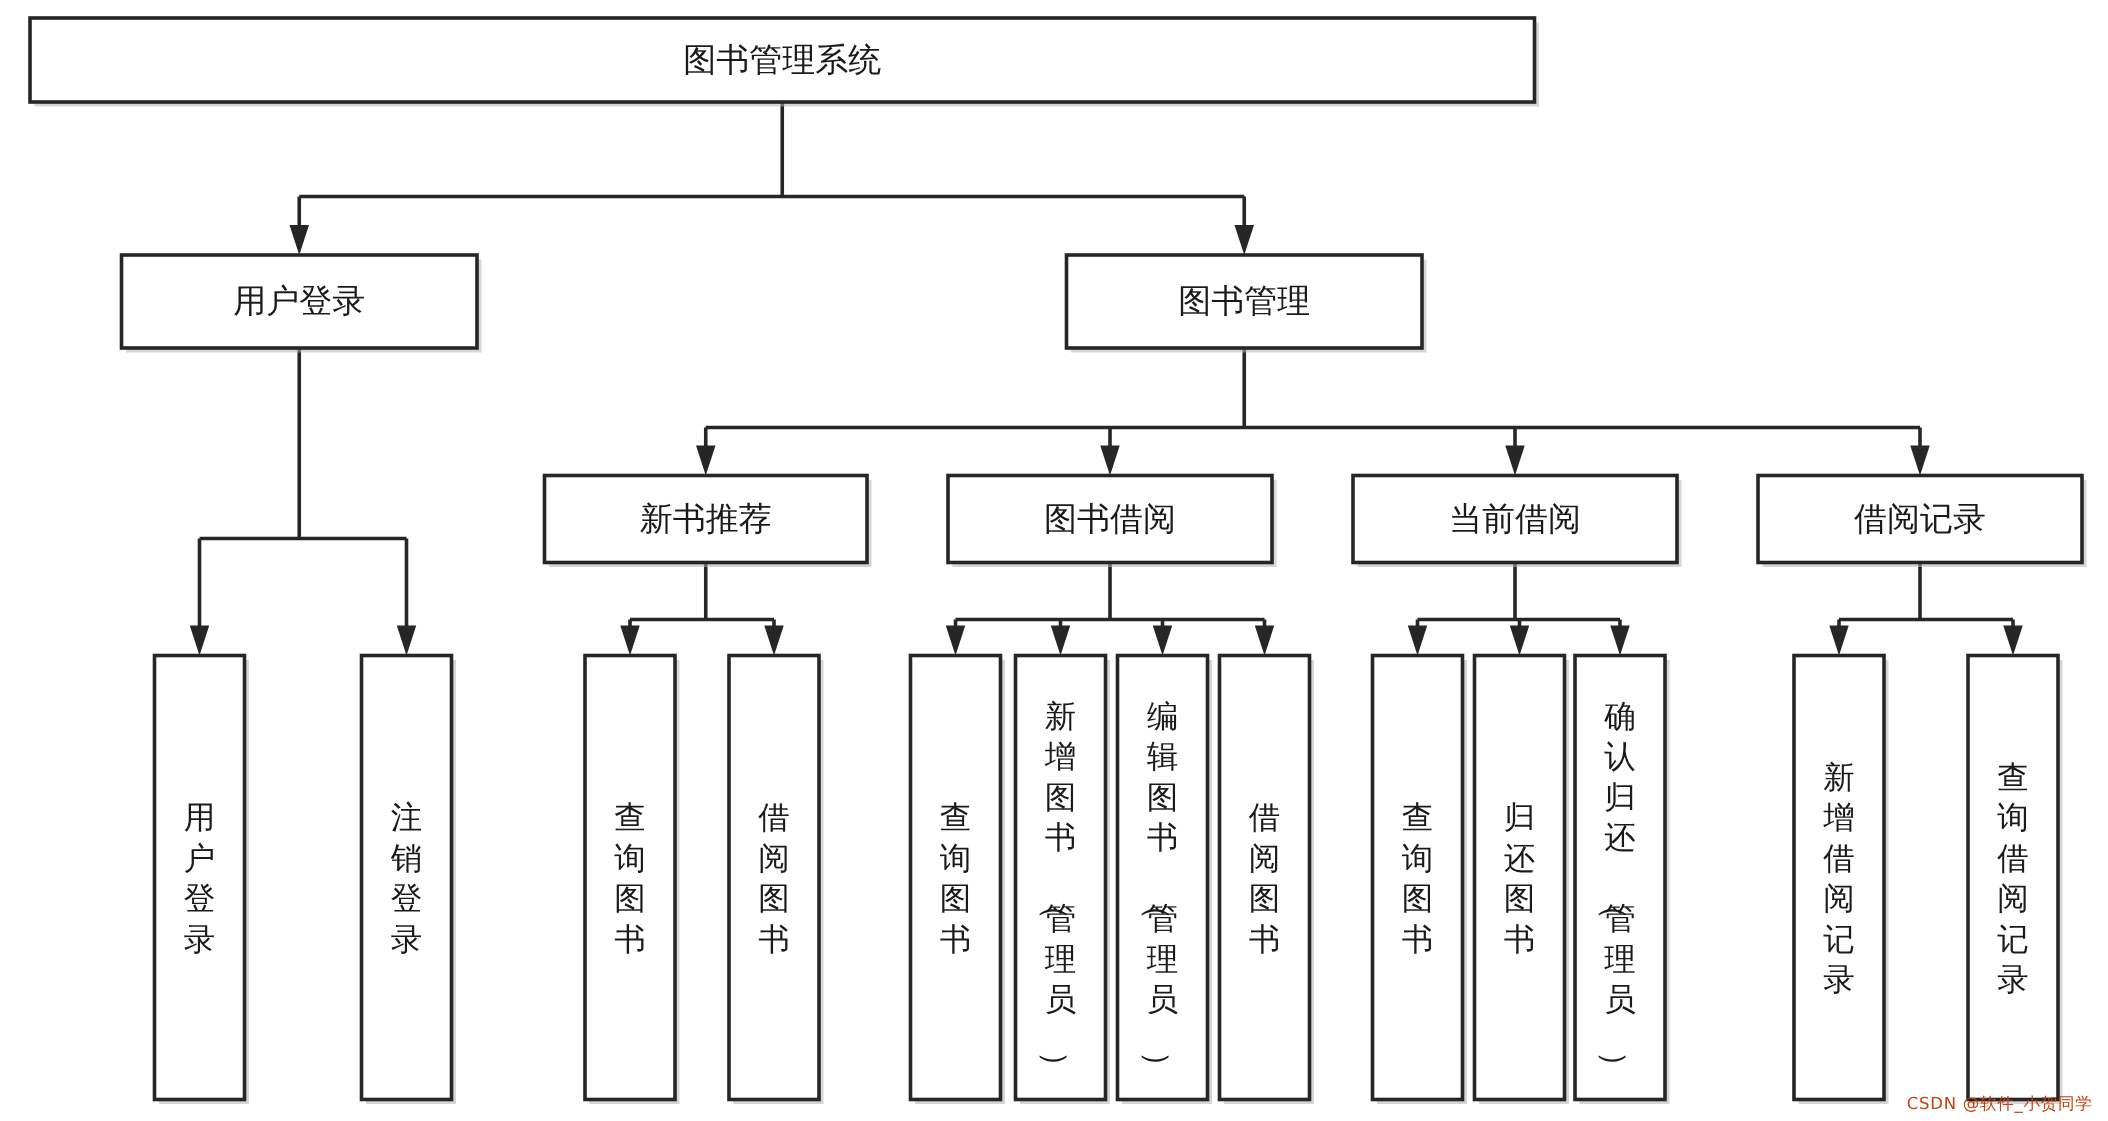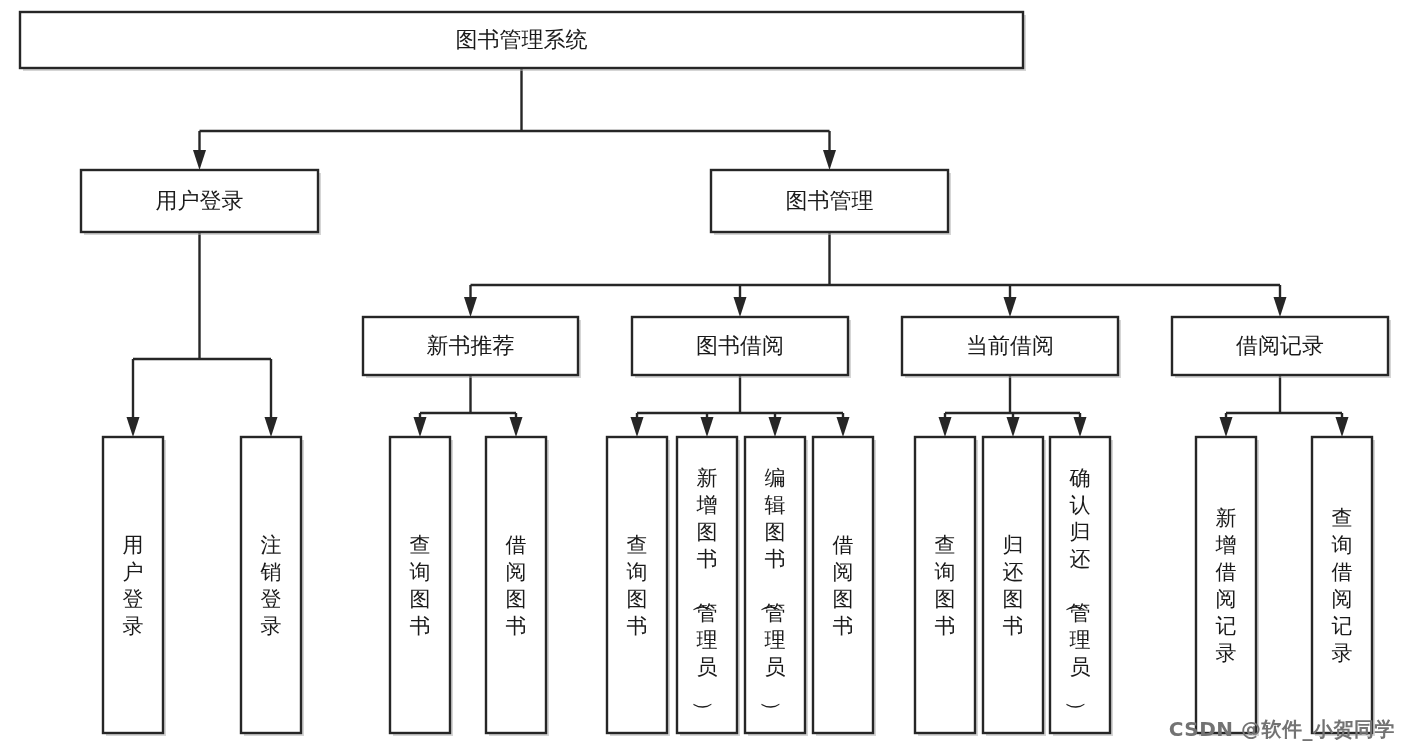--- a/index.html
+++ b/index.html
@@ -58,26 +58,25 @@
     font-family: "DejaVu Sans", "Liberation Sans", sans-serif;
     font-size: 21px;
     fill: #1a1a1a;
     text-anchor: middle;
   }
   .watermark {
     position: absolute;
     right: 10px;
     bottom: 4px;
     font-family: "DejaVu Sans", "Liberation Sans", sans-serif;
-    font-size: 20px;
-    color: #737373;
+    font-size: 11px;
+    color: #c2410c;
     letter-spacing: 0.5px;
     user-select: none;
     pointer-events: none;
-    font-weight: bold;
   }
 </style>
 </head>
 <body>
 
 <div id="diagram-root">
   <svg id="tree-svg" viewBox="0 0 1405 747" xmlns="http://www.w3.org/2000/svg">
     <g id="edges-layer">
         <g>
           <path class="connector" d="M 521.5 68 L 521.5 131"></path>

